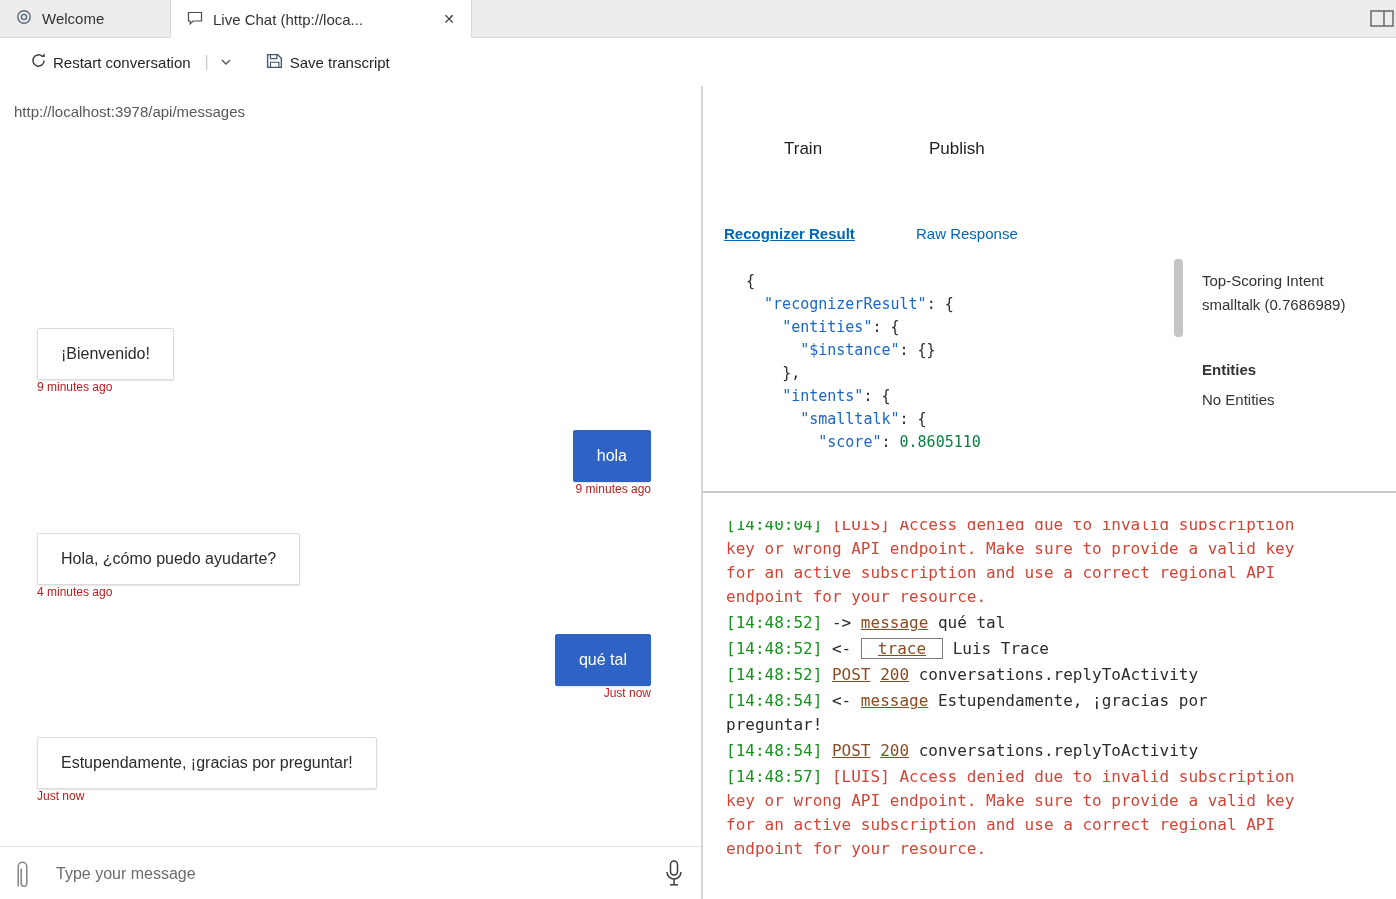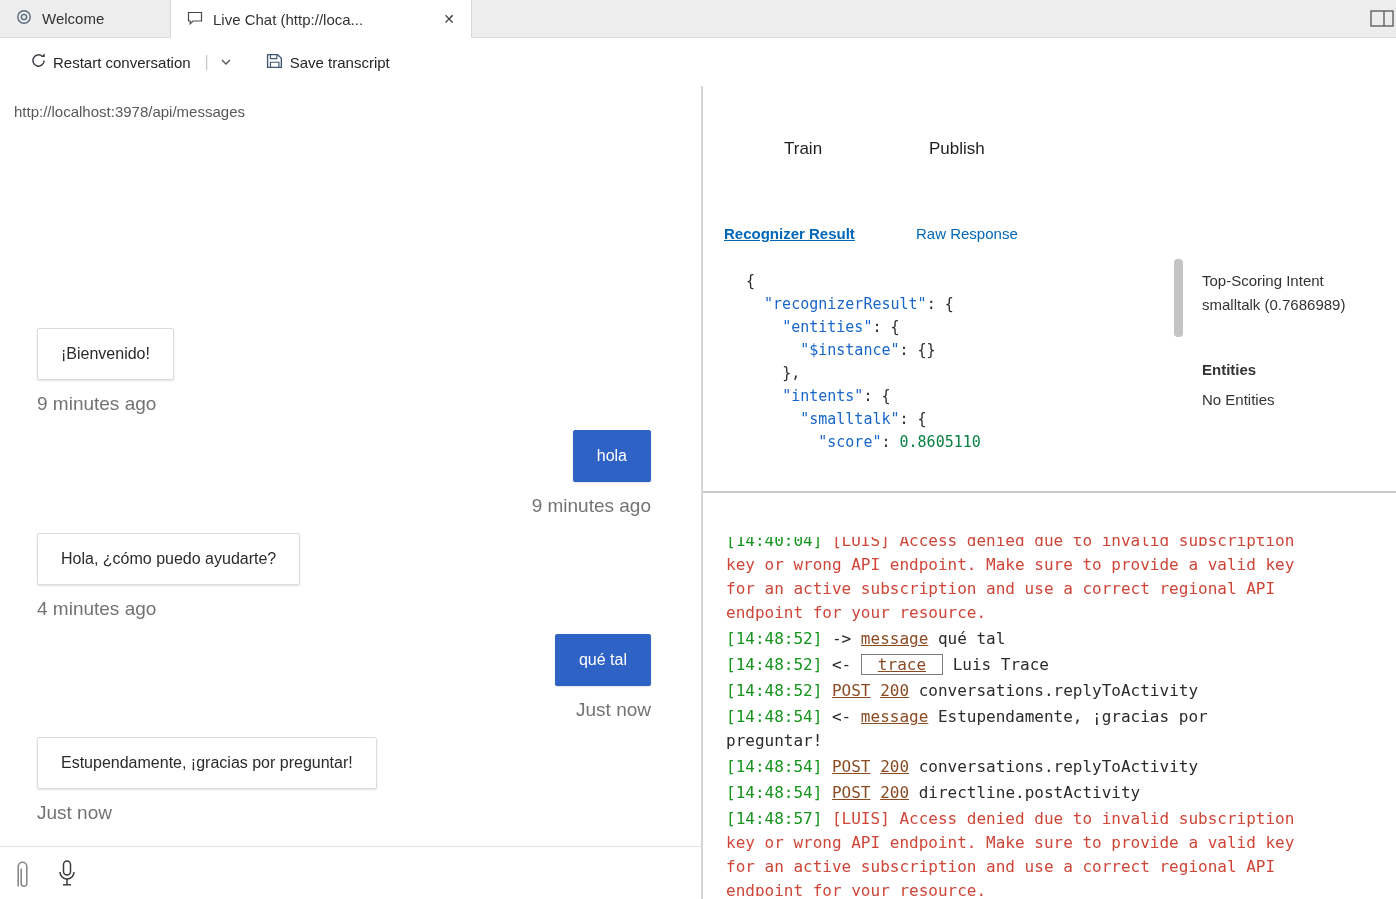--- a/index.html
+++ b/index.html
@@ -28,21 +28,21 @@
 
   
   .chat-panel { width:703px; box-sizing:border-box; border-right:2px solid #d6d6d6; position:relative; background:#fff; }
   .endpoint { position:absolute; top:17px; left:14px; font-size:15px; color:#595959; }
   .msg-group { position:absolute; max-width:430px; }
   .bubble { font-size:16px; line-height:20px; padding:15px 23px; border-radius:2px; display:inline-block;
             box-shadow:0 1px 2px rgba(0,0,0,0.12); }
   .bot .bubble { background:#fff; border:1px solid #dcdcdc; color:#2b2b2b; }
   .user { text-align:right; }
   .user .bubble { background:#2e62c5; border:1px solid #2e62c5; color:#fff; }
-  .msg-time { margin-top:13px; font-size:19px; color:#737373; }
+  .msg-time { margin-top:0; font-size:12px; color:#b91c1c; }
   .m0{top:242px;left:37px} .m1{top:344px;right:50px} .m2{top:447px;left:37px} .m3{top:548px;right:50px} .m4{top:651px;left:37px}
 
   .chat-input { position:absolute; left:0; right:0; bottom:0; height:54px; border-top:1px solid #e3e3e3;
                 display:flex; align-items:center; padding:0 16px 0 12px; box-sizing:border-box; background:#fff; }
   .clip-icon { margin-right:24px; display:flex; }
   .chat-input input { flex:1; border:none; outline:none; font-size:16px; font-family:inherit; color:#333; background:transparent; }
   .chat-input input::placeholder { color:#6b6b6b; opacity:1; }
   .mic-icon { display:flex; cursor:pointer; }
 
   
@@ -67,21 +67,21 @@
   .json-scrollbar { position:absolute; left:471px; top:173px; width:9px; height:78px; background:#c4c4c4; border-radius:4px; cursor:pointer; }
 
   .intent-panel { position:absolute; left:499px; top:185px; font-size:15px; color:#333; width:185px; }
   .intent-title { line-height:20px; }
   .intent-value { line-height:20px; margin-top:4px; }
   .entities-title { font-weight:700; margin-top:46px; }
   .entities-value { margin-top:13px; }
 
   
   .log-panel { position:absolute; top:407px; left:0; right:0; bottom:0; overflow:hidden; background:#fff; }
-  .log-scroll { margin-top:44px; height:calc(100% - 48px); overflow:hidden; padding-left:23px; box-sizing:border-box; }
+  .log-scroll { margin-top:28px; height:calc(100% - 48px); overflow:hidden; padding-left:23px; box-sizing:border-box; }
   .log-entries { margin-top:-8px; width:582px; font-family:"DejaVu Sans Mono", monospace; font-size:16px; line-height:24px; }
   .log-entry { margin-bottom:2px; white-space:pre-wrap; overflow-wrap:break-word; }
   .sg-ts  { color:#16941d; }
   .sg-txt { color:#2b2b2b; }
   .sg-err { color:#d04537; }
   .sg-link, .sg-linkbox { color:#8a4b22; text-decoration:underline; cursor:pointer; }
   .sg-linkbox { border:1px solid #7a7a7a; padding:0 16px; }
 </style>
 </head>
 <body>
@@ -154,20 +154,21 @@
           <div class="msg-group bot m2"><div class="bubble">Hola, ¿cómo puedo ayudarte?</div><div class="msg-time">4 minutes ago</div></div>
           <div class="msg-group user m3"><div class="bubble">qué tal</div><div class="msg-time">Just now</div></div>
           <div class="msg-group bot m4"><div class="bubble">Estupendamente, ¡gracias por preguntar!</div><div class="msg-time">Just now</div></div>
         </div>
       <div class="chat-input">
         <span class="clip-icon">
           <svg width="20" height="32" viewBox="0 0 20 32">
               <path d="M6.2 28.5V8.5a4.3 4.3 0 0 1 8.6 0v17a2.8 2.8 0 0 1-5.6 0V10.5" fill="none" stroke="#8a8a8a" stroke-width="1.6"></path>
             </svg>
         </span>
+        <input type="text" placeholder="Type your message" style="">
         <span class="mic-icon">
           <svg width="22" height="30" viewBox="0 0 22 30">
               <rect x="7.5" y="2" width="7" height="14" rx="3.5" fill="none" stroke="#3c3c3c" stroke-width="1.5"></rect>
               <path d="M4 13a7 7 0 0 0 14 0" fill="none" stroke="#3c3c3c" stroke-width="1.5"></path>
               <line x1="11" y1="20" x2="11" y2="25.5" stroke="#3c3c3c" stroke-width="1.5"></line>
               <line x1="7" y1="25.8" x2="15" y2="25.8" stroke="#3c3c3c" stroke-width="1.5"></line>
             </svg>
         </span>
       </div>
     </div>
@@ -206,21 +207,20 @@
 
       <div class="log-panel">
         <div class="log-scroll">
           <div class="log-entries">
               <div class="log-entry"><span class="sg-ts">[14:40:04]</span><span class="sg-err"> [LUIS] Access denied due to invalid subscription key or wrong API endpoint. Make sure to provide a valid key for an active subscription and use a correct regional API endpoint for your resource.</span></div>
               <div class="log-entry"><span class="sg-ts">[14:48:52]</span><span class="sg-txt"> -&gt; </span><span class="sg-link">message</span><span class="sg-txt"> qué tal</span></div>
               <div class="log-entry"><span class="sg-ts">[14:48:52]</span><span class="sg-txt"> &lt;- </span><span class="sg-linkbox">trace</span><span class="sg-txt"> Luis Trace</span></div>
               <div class="log-entry"><span class="sg-ts">[14:48:52]</span><span class="sg-txt"> </span><span class="sg-link">POST</span><span class="sg-txt"> </span><span class="sg-link">200</span><span class="sg-txt"> conversations.replyToActivity</span></div>
               <div class="log-entry"><span class="sg-ts">[14:48:54]</span><span class="sg-txt"> &lt;- </span><span class="sg-link">message</span><span class="sg-txt"> Estupendamente, ¡gracias por preguntar!</span></div>
               <div class="log-entry"><span class="sg-ts">[14:48:54]</span><span class="sg-txt"> </span><span class="sg-link">POST</span><span class="sg-txt"> </span><span class="sg-link">200</span><span class="sg-txt"> conversations.replyToActivity</span></div>
-              <div class="log-entry"><span class="sg-ts">[14:48:54]</span><span class="sg-txt"> </span><span class="sg-link">POST</span><span class="sg-txt"> </span><span class="sg-link">200</span><span class="sg-txt"> directline.postActivity</span></div>
               <div class="log-entry"><span class="sg-ts">[14:48:57]</span><span class="sg-err"> [LUIS] Access denied due to invalid subscription key or wrong API endpoint. Make sure to provide a valid key for an active subscription and use a correct regional API endpoint for your resource.</span></div>
             </div>
         </div>
       </div>
 
     </div>
   </div>
 </div>
 
 </body></html>

